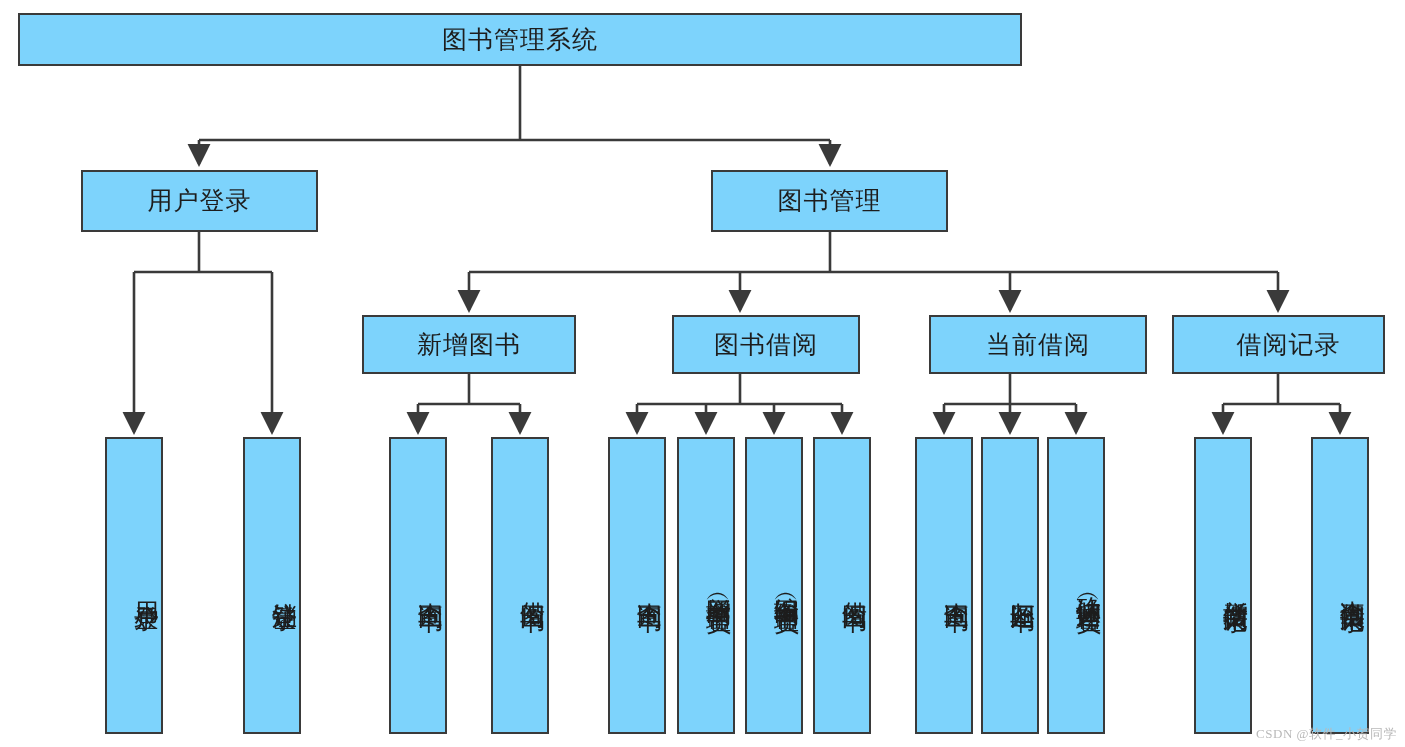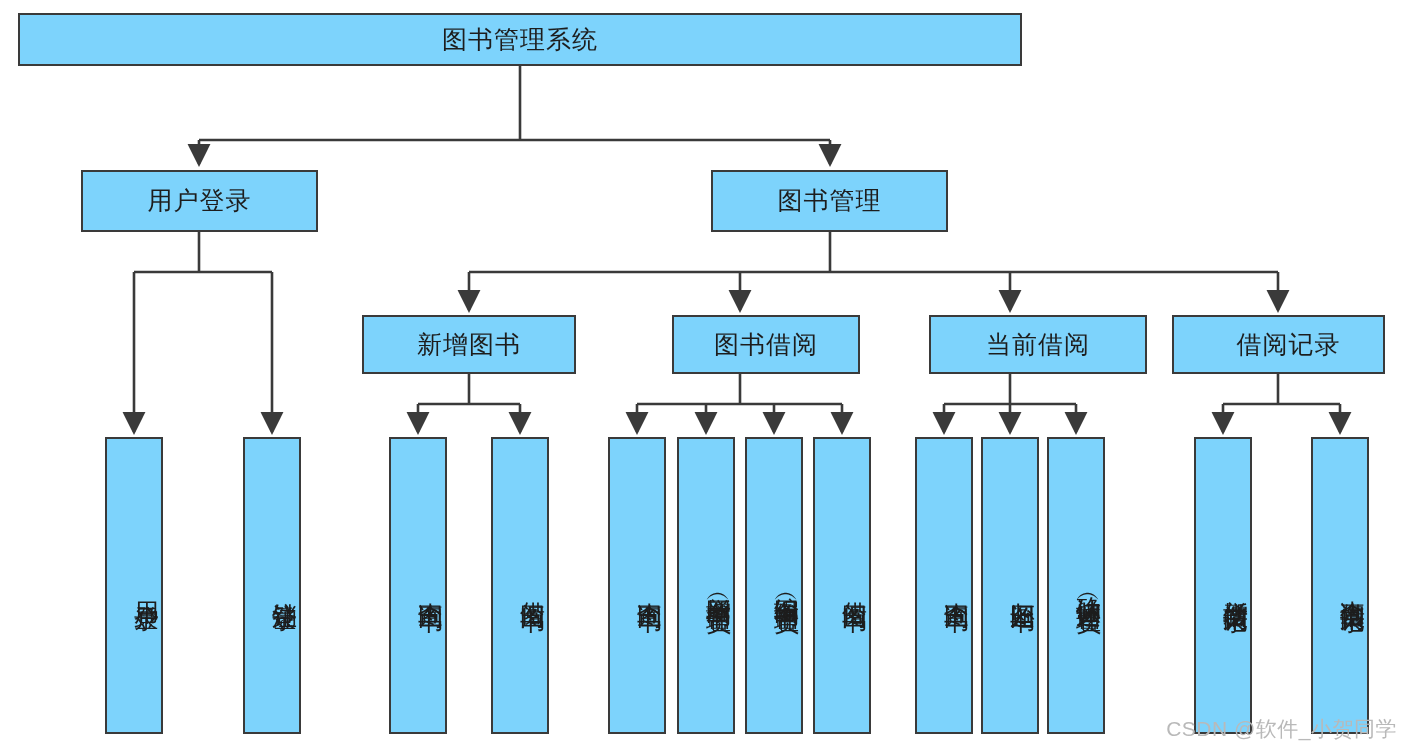--- a/index.html
+++ b/index.html
@@ -52,25 +52,26 @@
     justify-content: center;
     white-space: nowrap;
   }
   .node .lbl {
     display: block;
   }
   .watermark {
     position: absolute;
     right: 8px;
     bottom: 4px;
-    font-size: 21px;
+    font-size: 13px;
     color: #b9b9b9;
     letter-spacing: 0.5px;
     user-select: none;
     white-space: nowrap;
+    font-family: Liberation Serif, serif;
   }
 </style>
 </head>
 <body>
 
 <div id="diagram-root">
 
   <svg class="edges" viewBox="0 0 1405 747" xmlns="http://www.w3.org/2000/svg">
     <defs>
       <marker id="arrow" viewBox="0 0 12 12" refX="10.5" refY="6" markerWidth="9" markerHeight="9" orient="auto-start-reverse">

